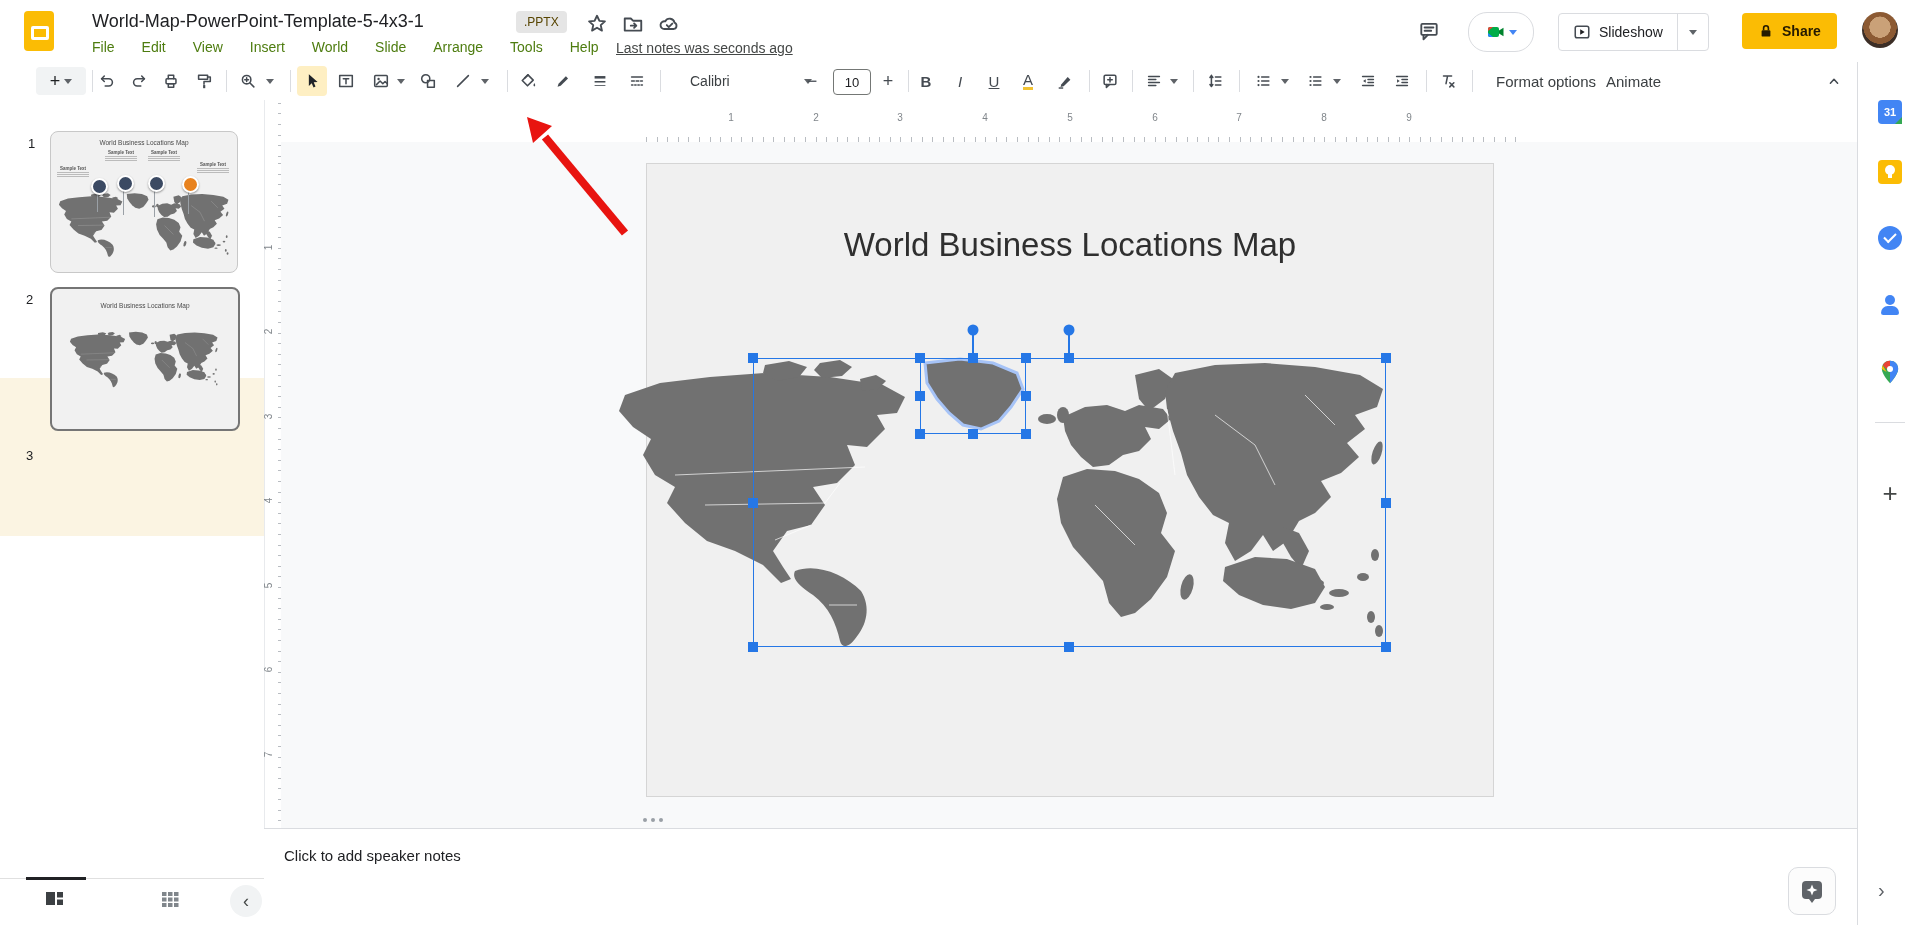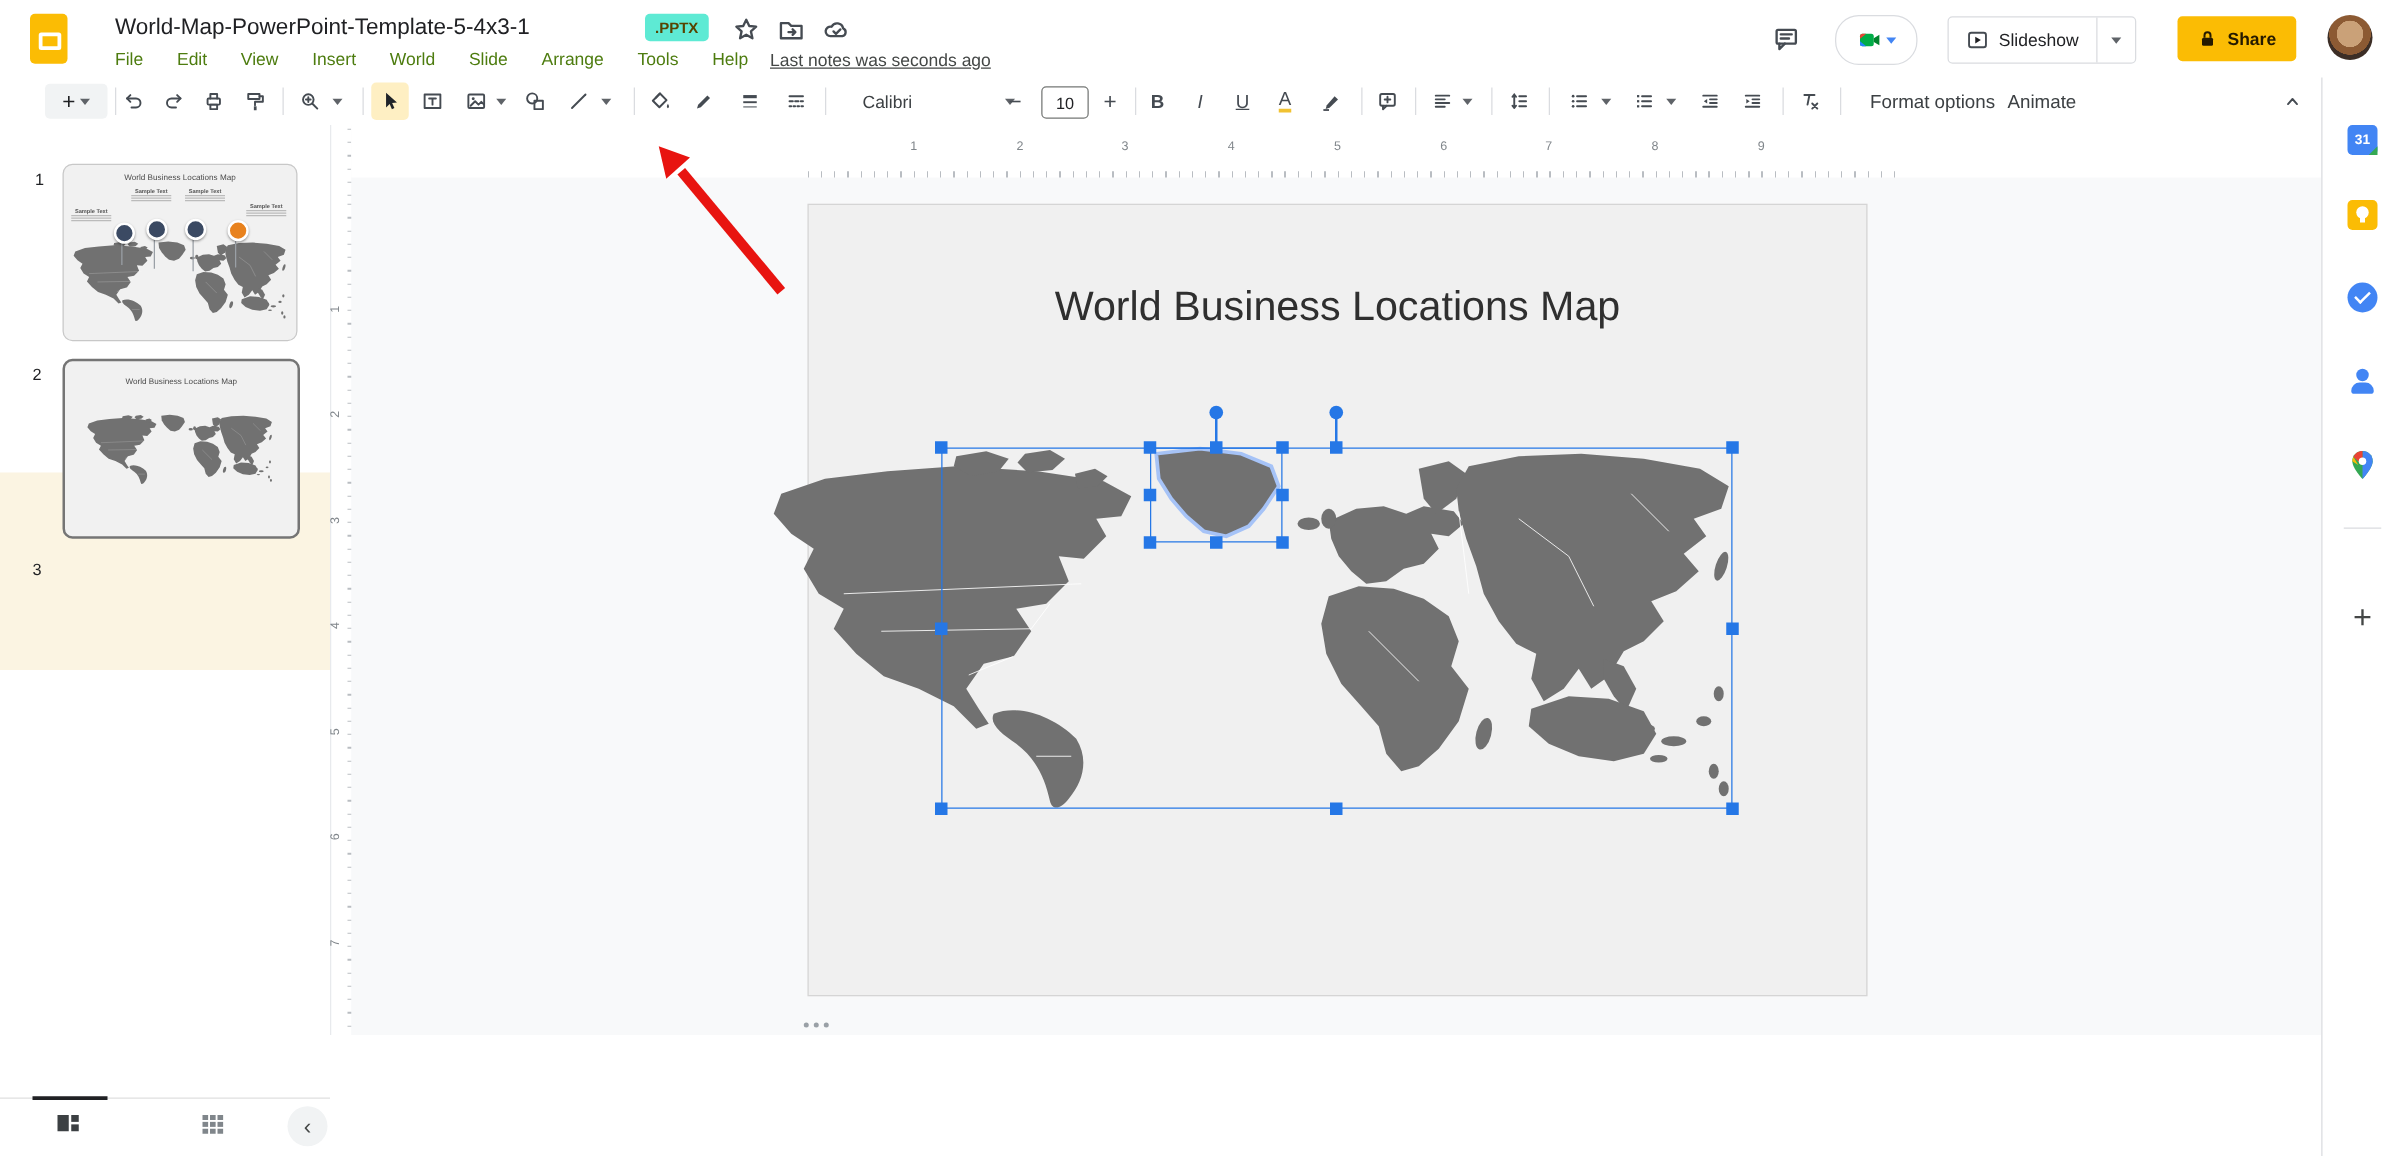--- a/index.html
+++ b/index.html
@@ -3,21 +3,21 @@
 <meta charset="utf-8">
 <style>
   html,body{margin:0;padding:0;background:#fff;font-family:"Liberation Sans",sans-serif;}
   #app{position:relative;width:1921px;height:925px;background:#fff;overflow:hidden;}
 
   
   #header{position:absolute;left:0;top:0;width:1921px;height:62px;background:#fff;}
   #slides-logo{position:absolute;left:24px;top:11px;width:30px;height:40px;background:#fbbc04;border-radius:4px;}
   #slides-logo::before{content:"";position:absolute;left:7px;top:15px;width:12px;height:8px;border:3px solid #fff;border-radius:2px;}
   #doc-title{position:absolute;left:92px;top:11px;font-size:18px;color:#202124;white-space:nowrap;}
-  #file-badge{position:absolute;left:516px;top:11px;background:#5eead4;color:#574400;font-weight:bold;font-size:12px;padding:4px 8px;border-radius:4px;}
+  #file-badge{position:absolute;left:516px;top:11px;background:#e5e5e5;color:#574400;font-weight:normal;font-size:12px;padding:4px 8px;border-radius:4px;}
   .hdr-ic{position:absolute;top:13px;width:22px;height:22px;color:#5f6368;}
   .gi{stroke:#454b52;fill:none;stroke-width:1.7;stroke-linecap:round;stroke-linejoin:round;}
   #menu-row{position:absolute;left:92px;top:39px;display:flex;gap:27px;font-size:14px;color:#4d7c0f;}
   #menu-row span{cursor:default;}
   #last-edit{position:absolute;left:616px;top:40px;font-size:14px;color:#444746;text-decoration:underline;white-space:nowrap;}
   #meet-pill{position:absolute;left:1468px;top:12px;width:64px;height:38px;border:1px solid #dadce0;border-radius:19px;display:flex;align-items:center;justify-content:center;gap:3px;background:#fff;}
   #slideshow-btn{position:absolute;left:1558px;top:13px;height:36px;border:1px solid #dadce0;border-radius:4px;display:flex;align-items:center;background:#fff;}
   #slideshow-main{display:flex;align-items:center;gap:8px;padding:0 14px;height:100%;}
   #slideshow-label{font-size:14px;color:#202124;}
   #slideshow-dd{width:30px;height:100%;border-left:1px solid #dadce0;display:flex;align-items:center;justify-content:center;}
@@ -586,20 +586,31 @@
         <path d="M12 1 C17.5 1 21.5 5 21.5 10.5 C21.5 17 12 27 12 27 L12 14 Z" fill="#4285f4"></path>
         <path d="M12 1 C8 1 5 3 3.6 6.5 L12 14 L12 1 Z" fill="#ea4335"></path>
         <path d="M3.6 6.5 C2.9 7.7 2.5 9 2.5 10.5 L8 14 Z" fill="#fbbc04"></path>
         <circle cx="12" cy="10.5" r="3.5" fill="#fff"></circle>
       </svg>
     </div>
     <div id="sb-divider"></div>
     <div id="sb-plus">+</div>
   </div>
 
+  <div id="notes-bar">
+    <div id="notes-placeholder">Click to add speaker notes</div>
+    <div id="sparkle-btn">
+      <svg width="26" height="26" viewBox="0 0 26 26">
+        <rect x="3" y="3" width="20" height="18" rx="4" fill="#5f6368"></rect>
+        <path d="M10 21 L13 25 L16 21 Z" fill="#5f6368"></path>
+        <path d="M13 6.5 L14.6 10.4 L18.5 12 L14.6 13.6 L13 17.5 L11.4 13.6 L7.5 12 L11.4 10.4 Z" fill="#fff"></path>
+      </svg>
+    </div>
+    <div id="notes-chevron">›</div>
+  </div>
 
   <div id="bottom-left">
     <div id="active-underline"></div>
     <div style="position:absolute;left:44px;top:10px">
       <svg width="22" height="20" viewBox="0 0 22 20">
           <rect x="2" y="3" width="9" height="13" fill="#3c4043"></rect>
           <rect x="13" y="3" width="6" height="5.5" fill="#3c4043"></rect>
           <rect x="13" y="10.5" width="6" height="5.5" fill="#3c4043"></rect>
         </svg>
     </div>

